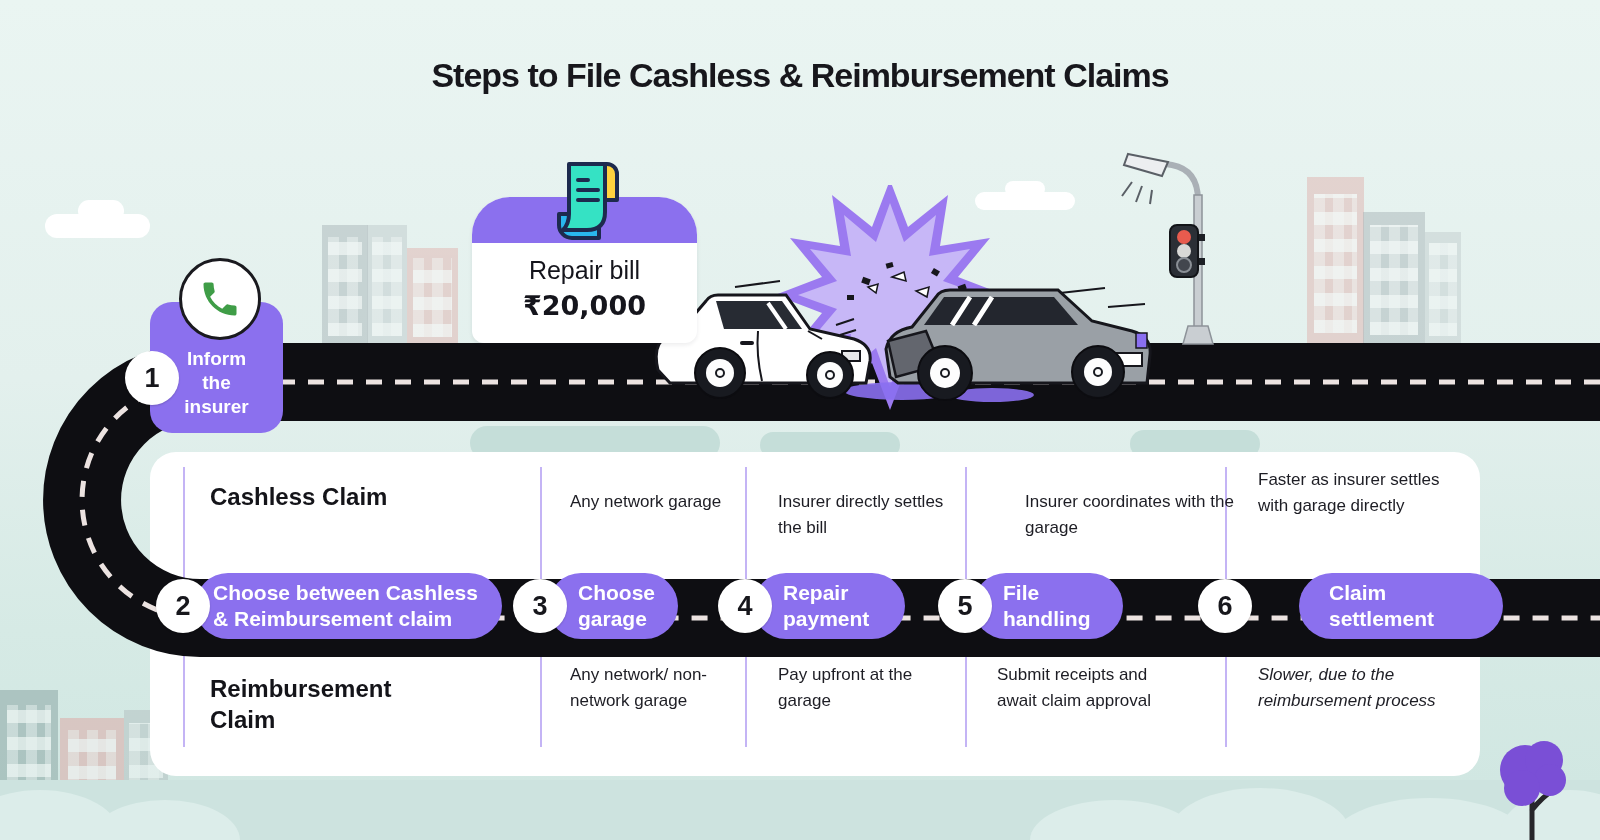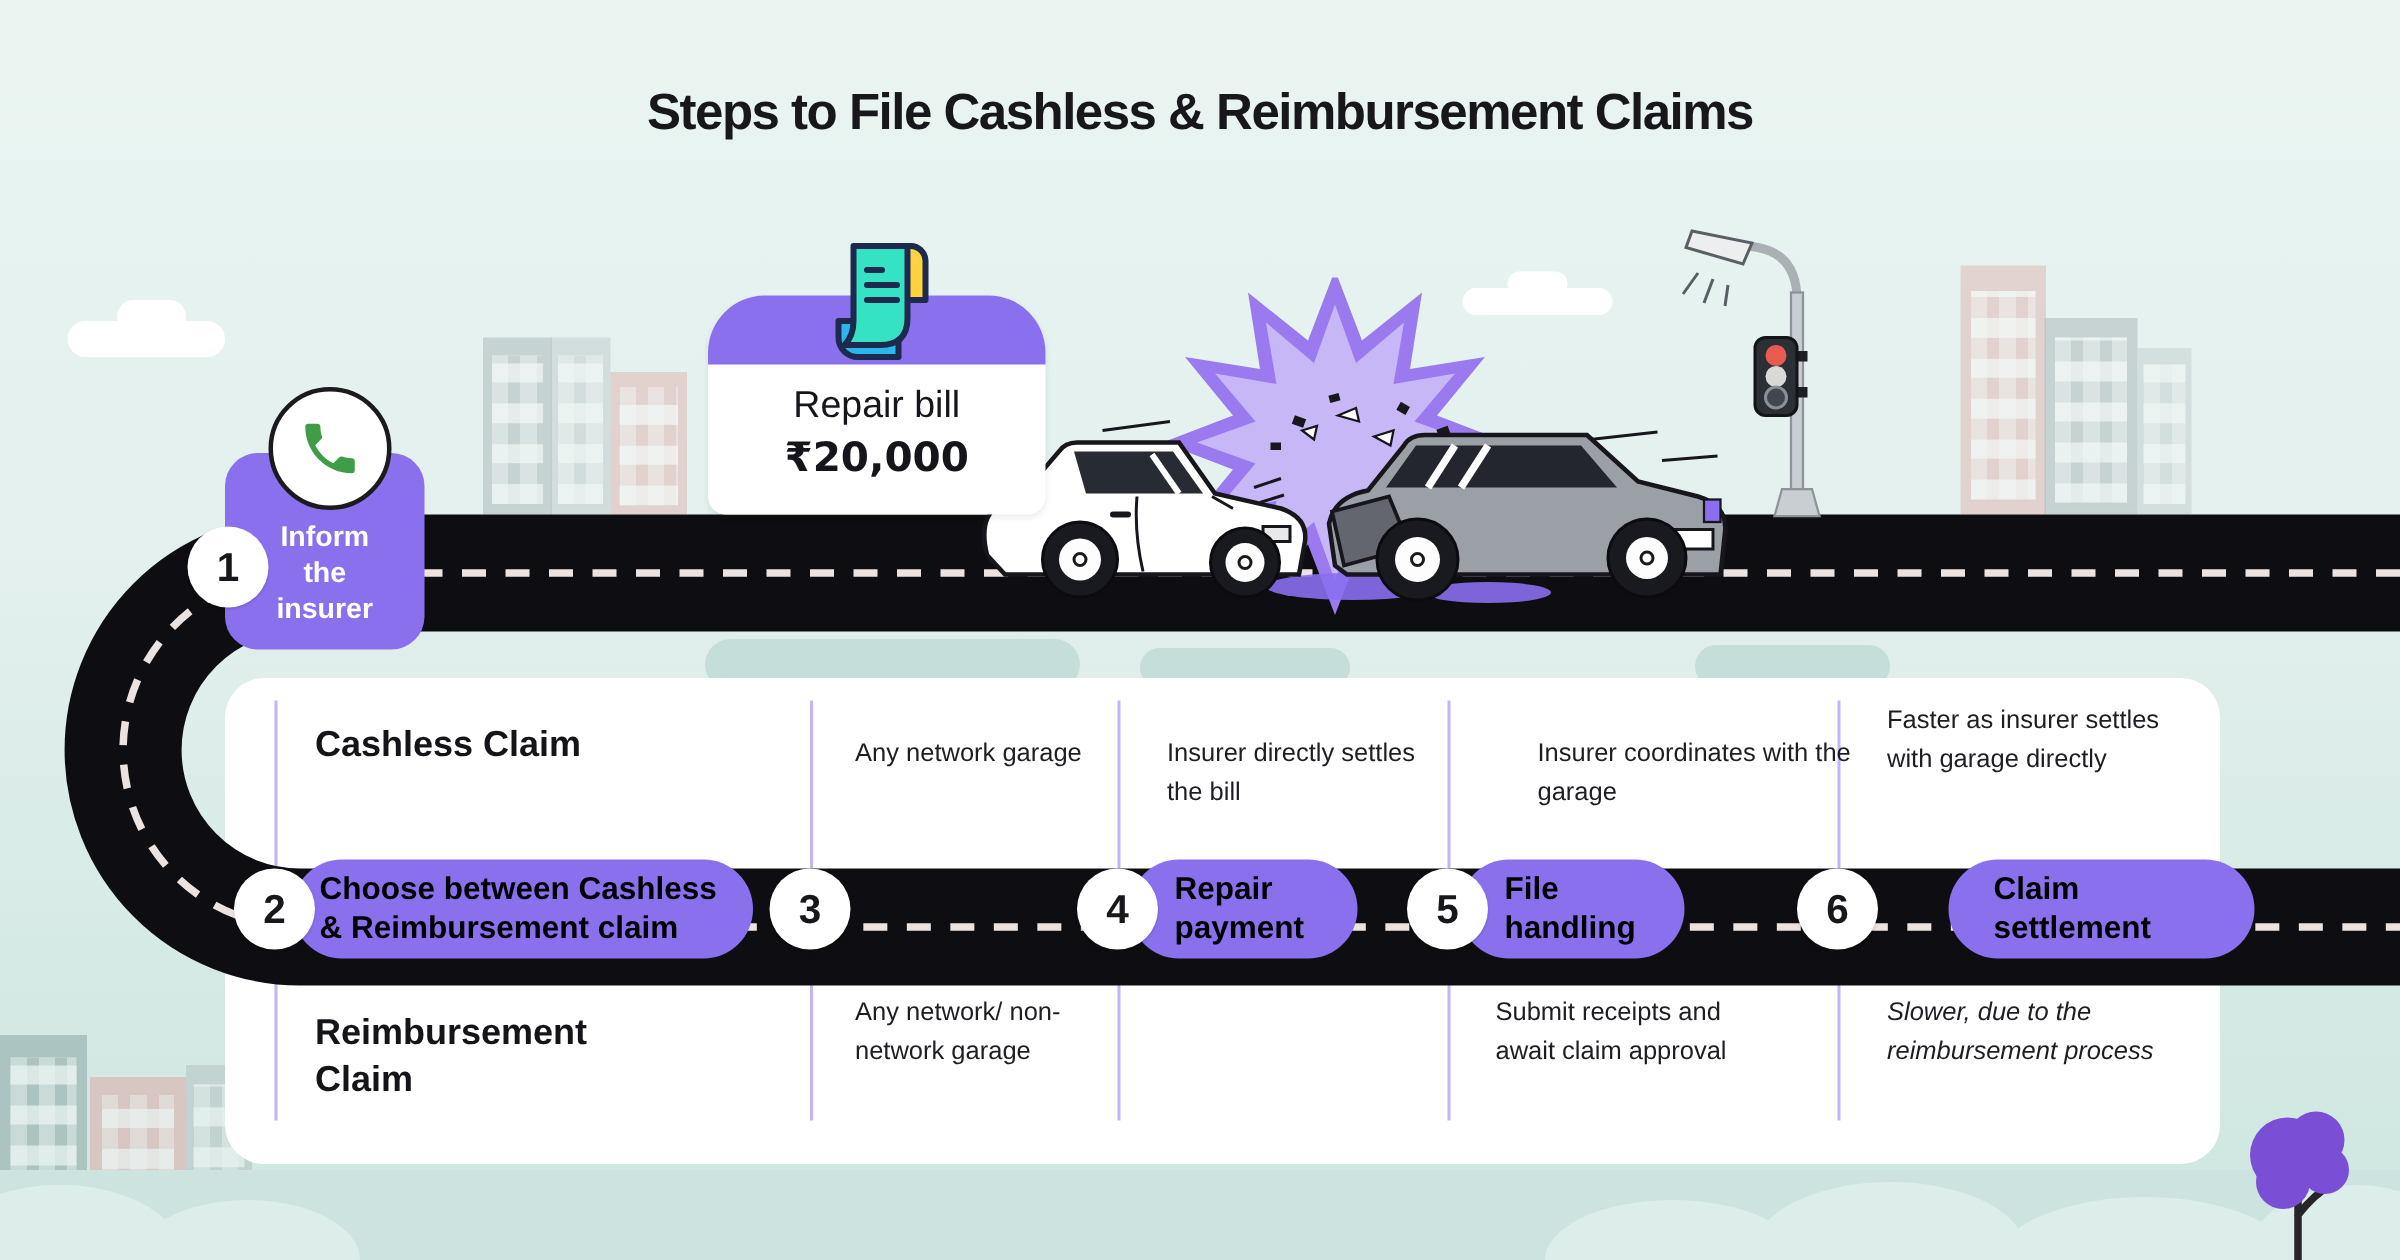--- a/index.html
+++ b/index.html
@@ -17,21 +17,21 @@
   .bld .win{position:absolute;left:12%;right:12%;top:10%;bottom:6%;
     background-image:repeating-linear-gradient(0deg,rgba(255,255,255,.7) 0 13px,transparent 13px 27px),
     repeating-linear-gradient(90deg,rgba(255,255,255,.45) 0 11px,transparent 11px 19px);}
   
   .panel{left:150px;top:452px;width:1330px;height:324px;background:#ffffff;border-radius:26px;}
   .divider{width:2px;top:467px;height:280px;background:#ab94f1;opacity:.7;}
   
   .cellT{font-size:24px;line-height:31px;font-weight:700;color:#141419;}
   .cell{font-size:17px;line-height:26px;color:#1d1d24;}
   
-  .pill{top:573px;height:66px;background:#8b70ee;border-radius:34px;color:#000000;
+  .pill{top:573px;height:66px;background:#8b70ee;border-radius:34px;color:#ffffff;
     font-weight:700;font-size:21px;line-height:26px;display:flex;align-items:center;}
   .numc{width:54px;height:54px;border-radius:50%;background:#ffffff;color:#17171c;
     font-weight:700;font-size:27px;display:flex;align-items:center;justify-content:center;
     box-shadow:0 1px 2px rgba(0,0,0,.18);}
   
   .step1{left:150px;top:302px;width:133px;height:131px;background:#8b70ee;border-radius:22px;
     color:#fff;font-weight:700;font-size:19px;line-height:24px;text-align:center;
     display:flex;align-items:flex-end;justify-content:center;padding-bottom:14px;box-sizing:border-box;}
   .phonec{left:179px;top:258px;width:76px;height:76px;background:#fff;border:3px solid #1a1a1f;
     border-radius:50%;display:flex;align-items:center;justify-content:center;}
@@ -112,20 +112,21 @@
   <div class="abs divider" style="left:1225px;"></div>
 
   <div class="abs cellT" style="left:210px;top:481px;width:180px;">Cashless Claim</div>
   <div class="abs cell" style="left:570px;top:489px;width:160px;">Any network garage</div>
   <div class="abs cell" style="left:778px;top:489px;width:175px;">Insurer directly settles the bill</div>
   <div class="abs cell" style="left:1025px;top:489px;width:215px;">Insurer coordinates with the garage</div>
   <div class="abs cell" style="left:1258px;top:467px;width:200px;">Faster as insurer settles with garage directly</div>
 
   <div class="abs cellT" style="left:210px;top:673px;width:230px;">Reimbursement Claim</div>
   <div class="abs cell" style="left:570px;top:662px;width:150px;">Any network/ non-network garage</div>
+  <div class="abs cell" style="left:778px;top:662px;width:150px;">Pay upfront at the garage</div>
   <div class="abs cell" style="left:997px;top:662px;width:190px;">Submit receipts and await claim approval</div>
   <div class="abs cell" style="left:1258px;top:662px;width:200px;font-style:italic;">Slower, due to the reimbursement process</div>
 
   <svg class="abs" style="left:0;top:0;" width="1600" height="840" viewBox="0 0 1600 840">
     <path d="M1600,382 H200 A118,118 0 0 0 200,618 H1600" fill="none" stroke="#0e0e12" stroke-width="78"></path>
     <path d="M1600,382 H200 A118,118 0 0 0 200,618 H1600" fill="none" stroke="#ece3e1" stroke-width="5" stroke-dasharray="16 13"></path>
   </svg>
 
   <svg class="abs" style="left:1120px;top:150px;" width="115" height="200" viewBox="0 0 115 200">
     <path d="M78,50 Q78,20 52,15 L26,11" fill="none" stroke="#aab0b6" stroke-width="6"></path>
@@ -210,20 +211,23 @@
   <div class="abs phonec">
     <svg width="44" height="44" viewBox="0 0 24 24">
       <path d="M6.62 10.79c1.44 2.83 3.76 5.14 6.59 6.59l2.2-2.2c.27-.27.67-.36 1.02-.24 1.12.37 2.33.57 3.57.57.55 0 1 .45 1 1V20c0 .55-.45 1-1 1-9.39 0-17-7.61-17-17 0-.55.45-1 1-1h3.5c.55 0 1 .45 1 1 0 1.25.2 2.45.57 3.57.11.35.03.74-.25 1.02l-2.2 2.2z" fill="#3f9d47"></path>
     </svg>
   </div>
   <div class="abs numc" style="left:125px;top:351px;">1</div>
 
   <div class="abs pill" style="left:195px;width:307px;padding-left:18px;box-sizing:border-box;">
     <div style="width:280px;">Choose between Cashless &amp; Reimbursement claim</div>
   </div>
+  <div class="abs pill" style="left:548px;width:130px;padding-left:30px;box-sizing:border-box;">
+    <div style="width:90px;">Choose garage</div>
+  </div>
   <div class="abs pill" style="left:753px;width:152px;padding-left:30px;box-sizing:border-box;">
     <div style="width:100px;">Repair payment</div>
   </div>
   <div class="abs pill" style="left:973px;width:150px;padding-left:30px;box-sizing:border-box;">
     <div style="width:100px;">File handling</div>
   </div>
   <div class="abs pill" style="left:1299px;width:204px;padding-left:30px;box-sizing:border-box;">
     <div style="width:120px;">Claim settlement</div>
   </div>
   <div class="abs numc" style="left:156px;top:579px;">2</div>

